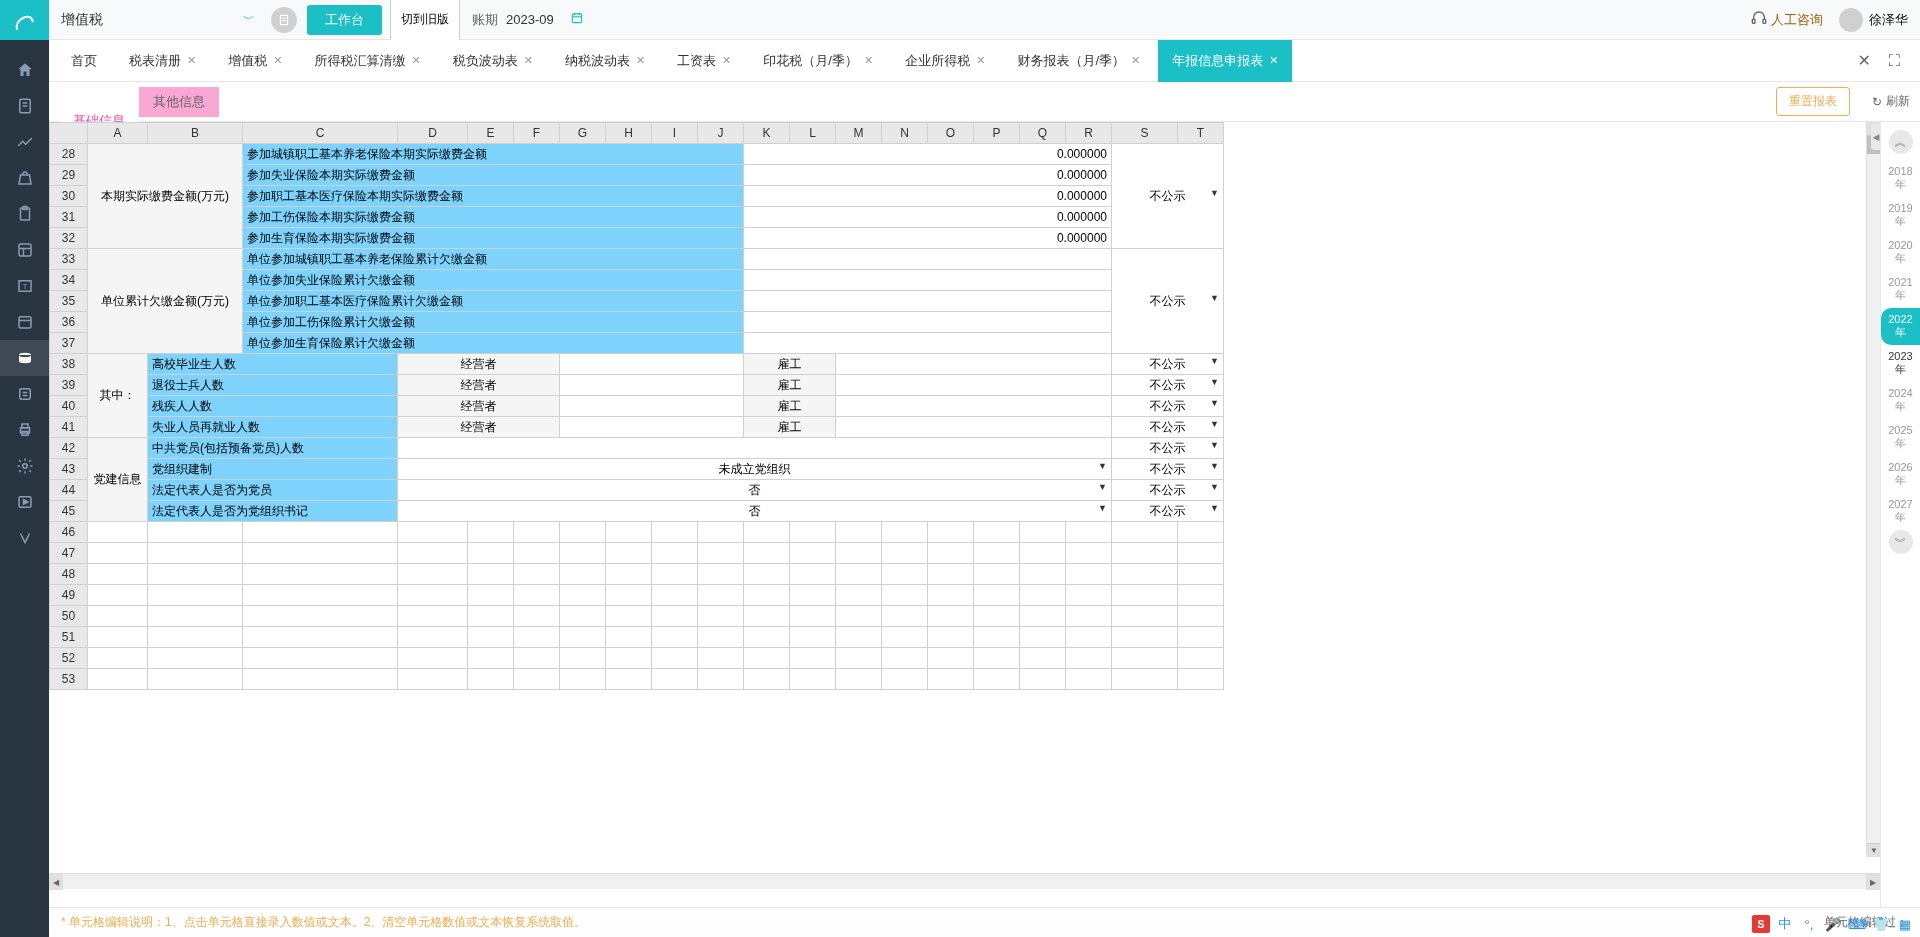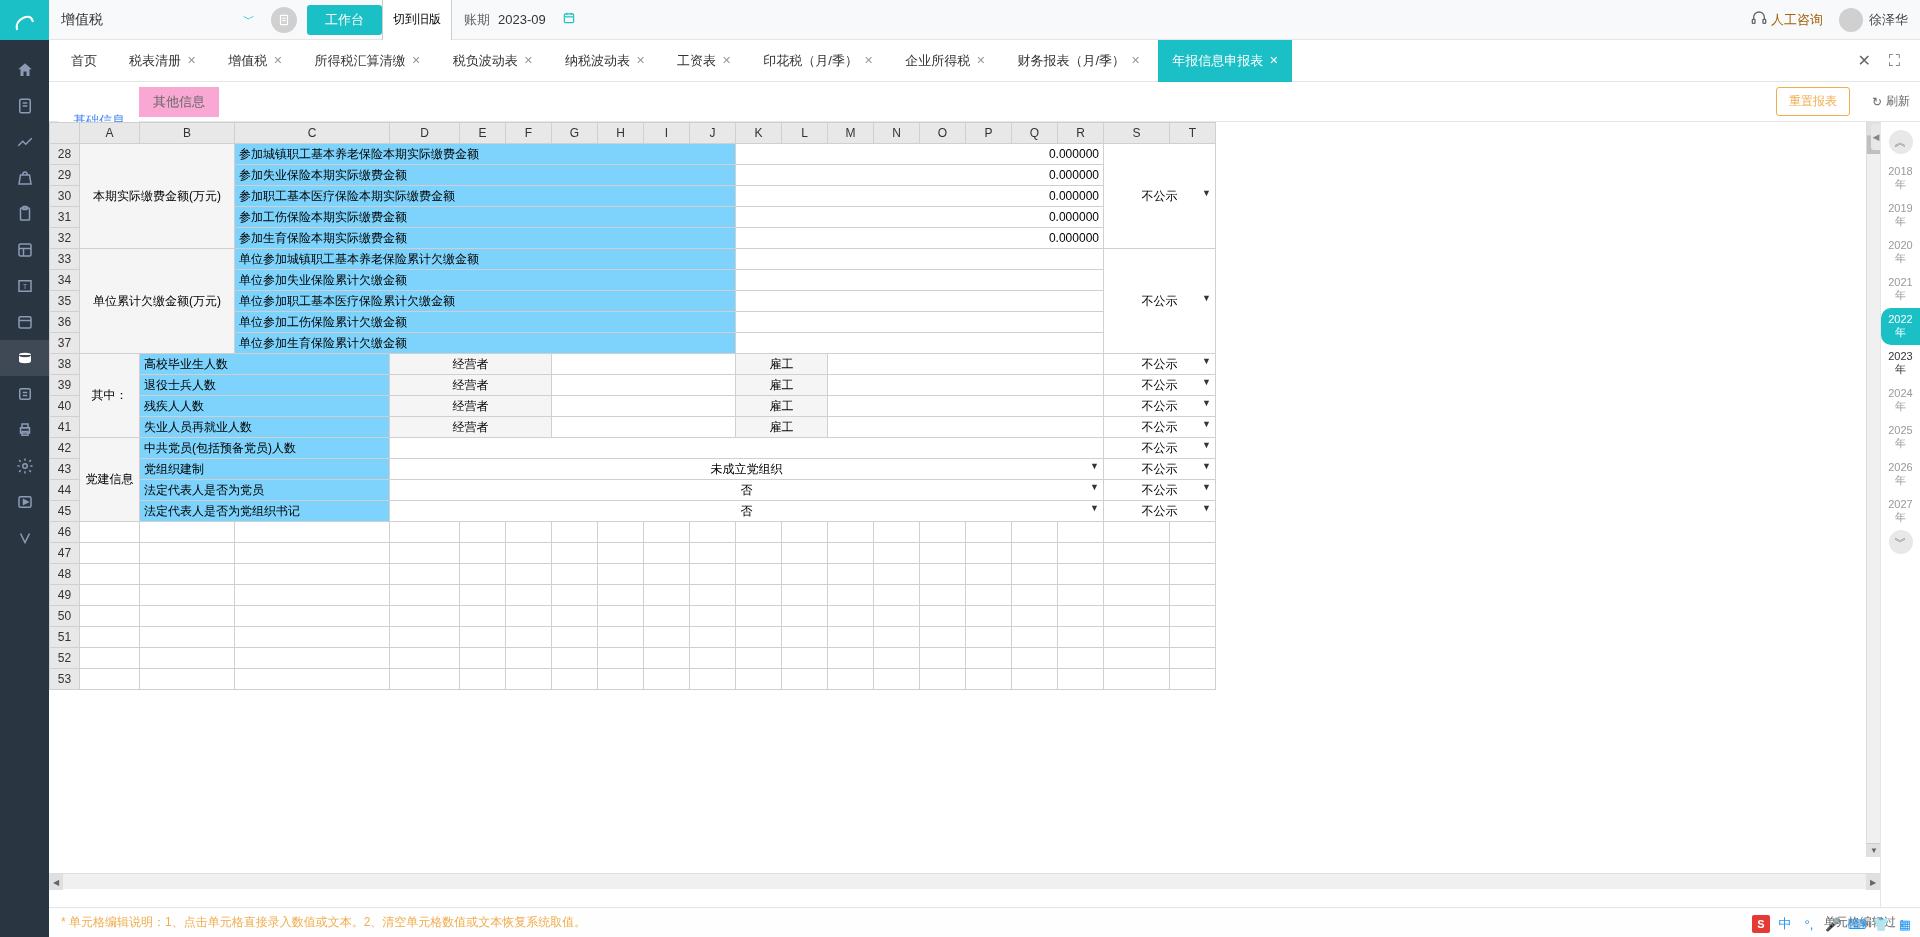--- a/index.html
+++ b/index.html
@@ -13,55 +13,55 @@
     .sidebar-item.active { color: #fff; background: rgba(255,255,255,0.1); }
     .sidebar-item svg { width: 18px; height: 18px; }
     
     .main { flex: 1; display: flex; flex-direction: column; background: #fff; }
     
     .top-bar { height: 40px; display: flex; align-items: center; padding: 0 12px; border-bottom: 1px solid #e5e5e5; background: #f8f9fa; }
     .dropdown-label { font-size: 14px; color: #333; margin-right: 8px; }
     .dropdown-arrow { color: #1ac0c6; margin-right: 16px; font-size: 12px; cursor: pointer; }
     .dropdown-wrap { display: flex; align-items: center; width: 210px; }
     .circle-icon { width: 26px; height: 26px; border-radius: 50%; background: #d0d0d0; display: flex; align-items: center; justify-content: center; color: #fff; margin-right: 10px; font-size: 13px; }
-    .btn-primary { background: #1ac0c6; color: #fff; border: none; padding: 6px 18px; border-radius: 3px; font-size: 13px; cursor: pointer; }
+    .btn-primary { background: #1ac0c6; color: #fff; border: none; padding: 6px 18px; border-radius: 3px; font-size: 13px; cursor: pointer; margin-right: 8px; }
     .btn-outline { background: #fff; border: 1px solid #ccc; padding: 20px 10px; border-radius: 3px; font-size: 12px; cursor: pointer; margin-right: 12px; }
     .period-label { font-size: 13px; color: #666; margin-right: 8px; }
     .period-value { font-size: 13px; color: #333; margin-right: 16px; }
     .calendar-icon { color: #1ac0c6; font-size: 14px; cursor: pointer; }
     .spacer { flex: 1; }
     .support { display: flex; align-items: center; font-size: 13px; color: #a16207; margin-right: 16px; cursor: pointer; }
     .support-icon { margin-right: 4px; }
     .avatar { width: 24px; height: 24px; border-radius: 50%; background: #d0d0d0; margin-right: 6px; }
-    .username { font-size: 13px; color: #404040; }
+    .username { font-size: 13px; color: #000000; }
     
     .tabs-bar { height: 42px; display: flex; align-items: center; background: #fff; border-bottom: 1px solid #e5e5e5; padding: 0 8px; }
     .tab { padding: 0 14px; height: 42px; display: flex; align-items: center; font-size: 13px; color: #333; cursor: pointer; margin-right: 4px; }
     .tab.active { background: #1ac0c6; color: #fff; }
     .tab-close { margin-left: 6px; font-size: 11px; color: #999; }
     .tab.active .tab-close { color: #fff; }
     .tabs-actions { margin-left: auto; display: flex; align-items: center; gap: 10px; padding-right: 8px; }
     .tabs-action { cursor: pointer; color: #666; padding: 4px; }
     
     .sub-tabs { height: 40px; display: flex; align-items: center; padding: 0 10px; background: #fff; border-bottom: 1px solid #e5e5e5; }
     .sub-tab { padding: 0 14px; height: 30px; display: flex; align-items: center; font-size: 13px; cursor: pointer; color: #666; }
-    .sub-tab.active { color: #3b82f6; background: #fff; margin-top: 38px; }
+    .sub-tab.active { color: #ec4899; background: #fff; margin-top: 38px; }
     .sub-tab.inactive { background: #f9a8d4; color: #666; }
     .sub-actions { margin-left: auto; display: flex; gap: 22px; }
     .btn-reset { border: 1px solid #f0ad4e; color: #f0ad4e; background: #fff; padding: 5px 12px; border-radius: 3px; font-size: 12px; cursor: pointer; }
     .btn-refresh { border: none; background: transparent; color: #666; font-size: 12px; cursor: pointer; display: flex; align-items: center; gap: 4px; }
     
     .spreadsheet-area { flex: 1; display: flex; position: relative; overflow: hidden; }
     .spreadsheet { flex: 1; overflow: hidden; position: relative; }
     
     .grid-wrapper { position: relative; height: calc(100% - 34px); overflow: hidden; }
     .grid { background: #fff; border-collapse: collapse; table-layout: fixed; }
     .grid th, .grid td { border: 1px solid #d0d0d0; font-size: 12px; height: 21px; padding: 0 4px; white-space: nowrap; overflow: hidden; box-sizing: border-box; }
     .col-head { background: #e8e8e8; text-align: center; font-weight: normal; color: #333; position: sticky; top: 0; }
-    .row-head { background: #e8e8e8; text-align: center; font-weight: normal; color: #333; width: 30px; position: sticky; left: 0; }
+    .row-head { background: #e8e8e8; text-align: center; font-weight: normal; color: #333; width: 38px; position: sticky; left: 0; }
     .corner { background: #e8e8e8; width: 30px; position: sticky; left: 0; top: 0; z-index: 3; }
     .label-cell { text-align: center; background: #f5f5f5; }
     .label-cell-left { text-align: left; background: #7dd3fc; }
     .value-cell { text-align: right; }
     .center-cell { text-align: center; }
     .dropdown-cell { text-align: center; position: relative; margin-top: 46px; }
     .dd-arrow { position: absolute; right: 4px; color: #333; font-size: 9px; }
     .empty-cell { background: #fff; }
     
     .vscroll-track { position: absolute; right: 0; top: 0; bottom: 16px; width: 14px; background: #f0f0f0; border-left: 1px solid #ddd; }

